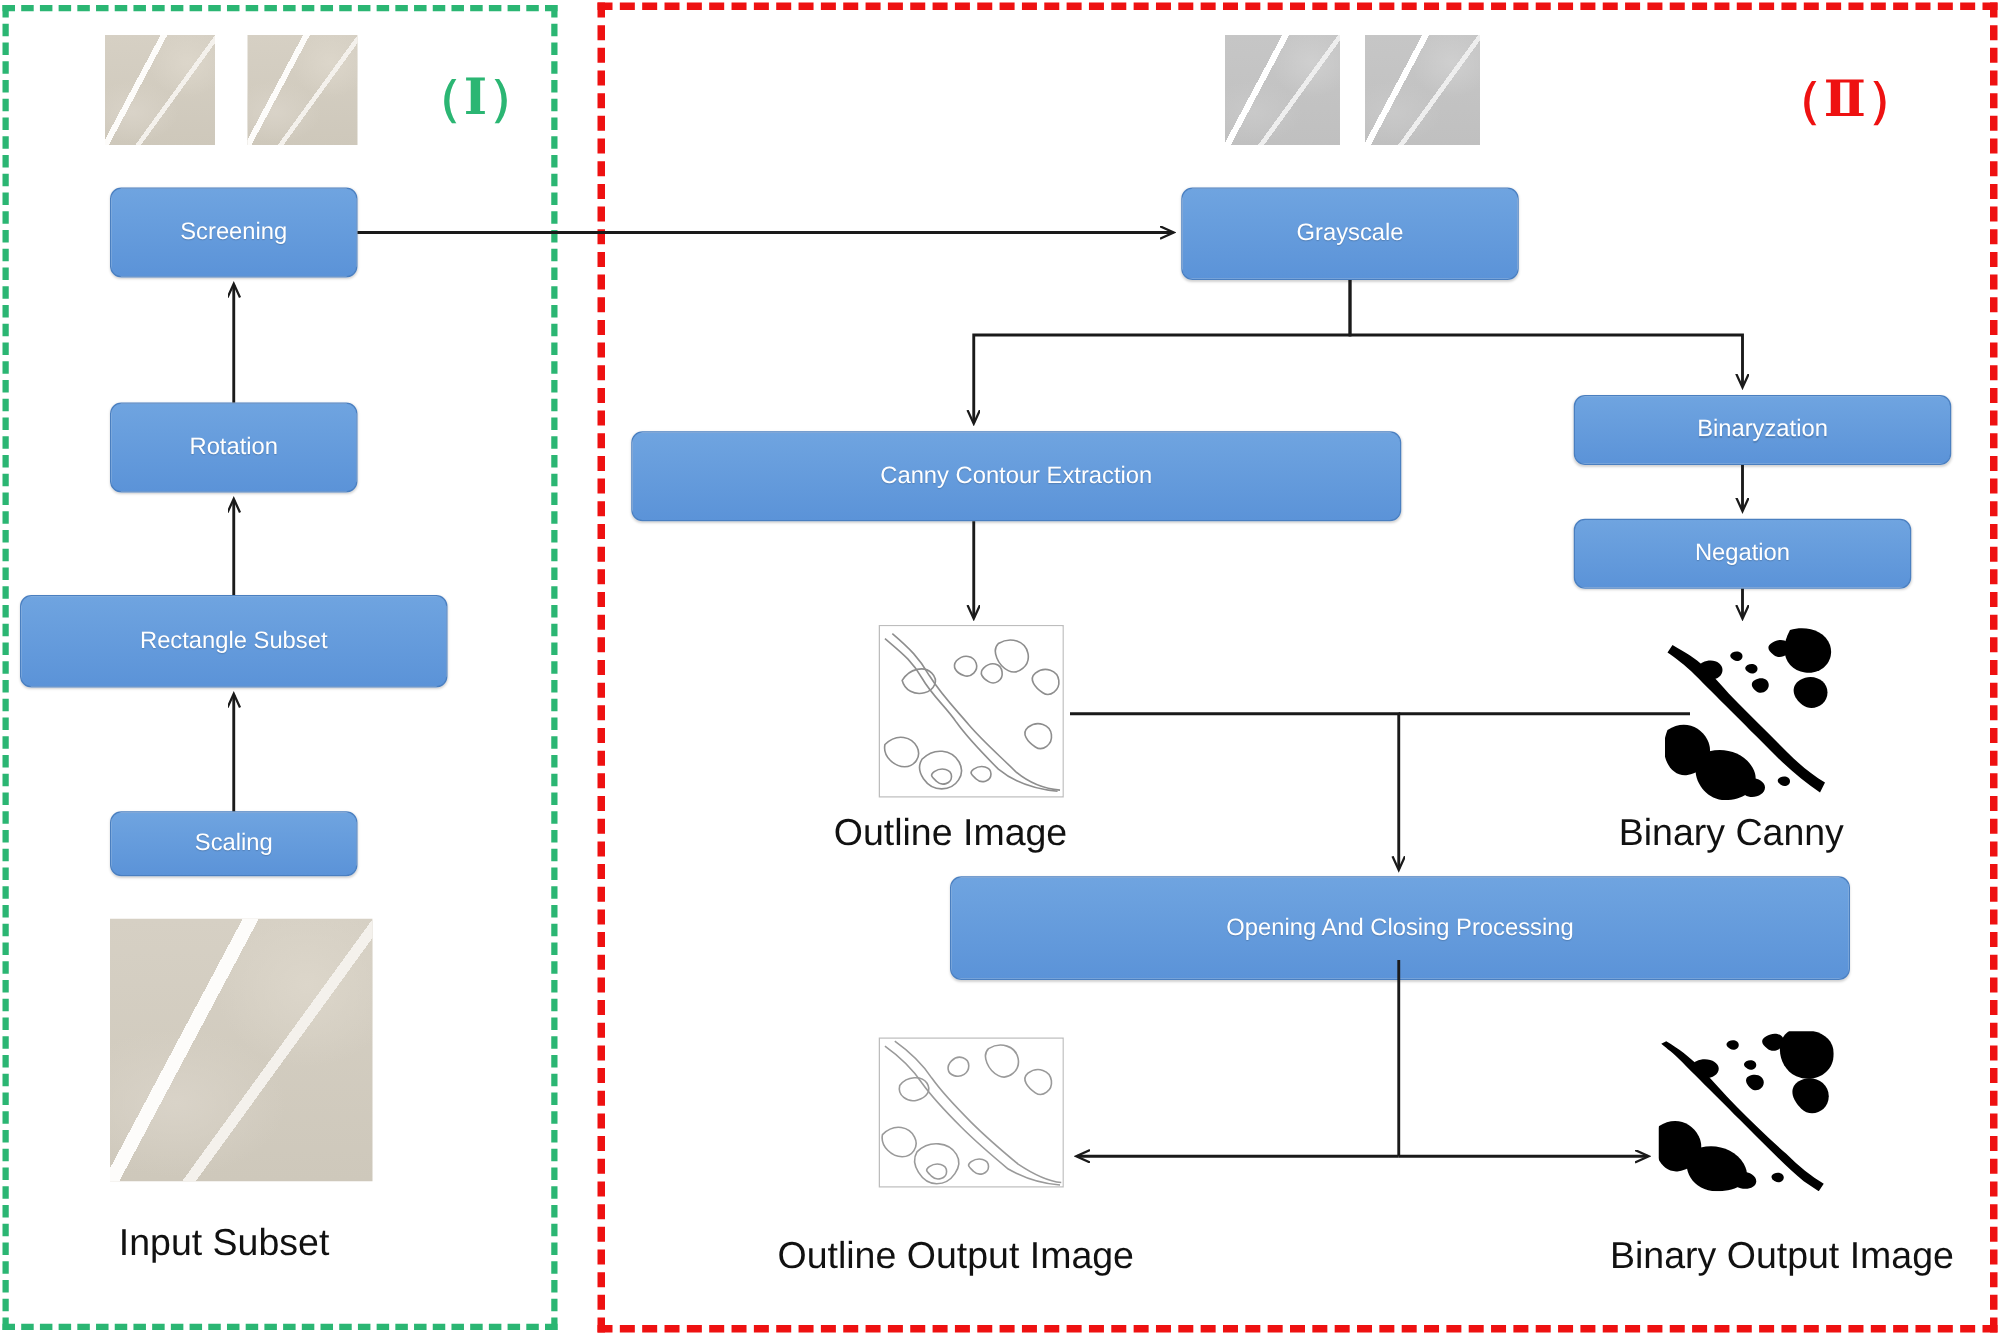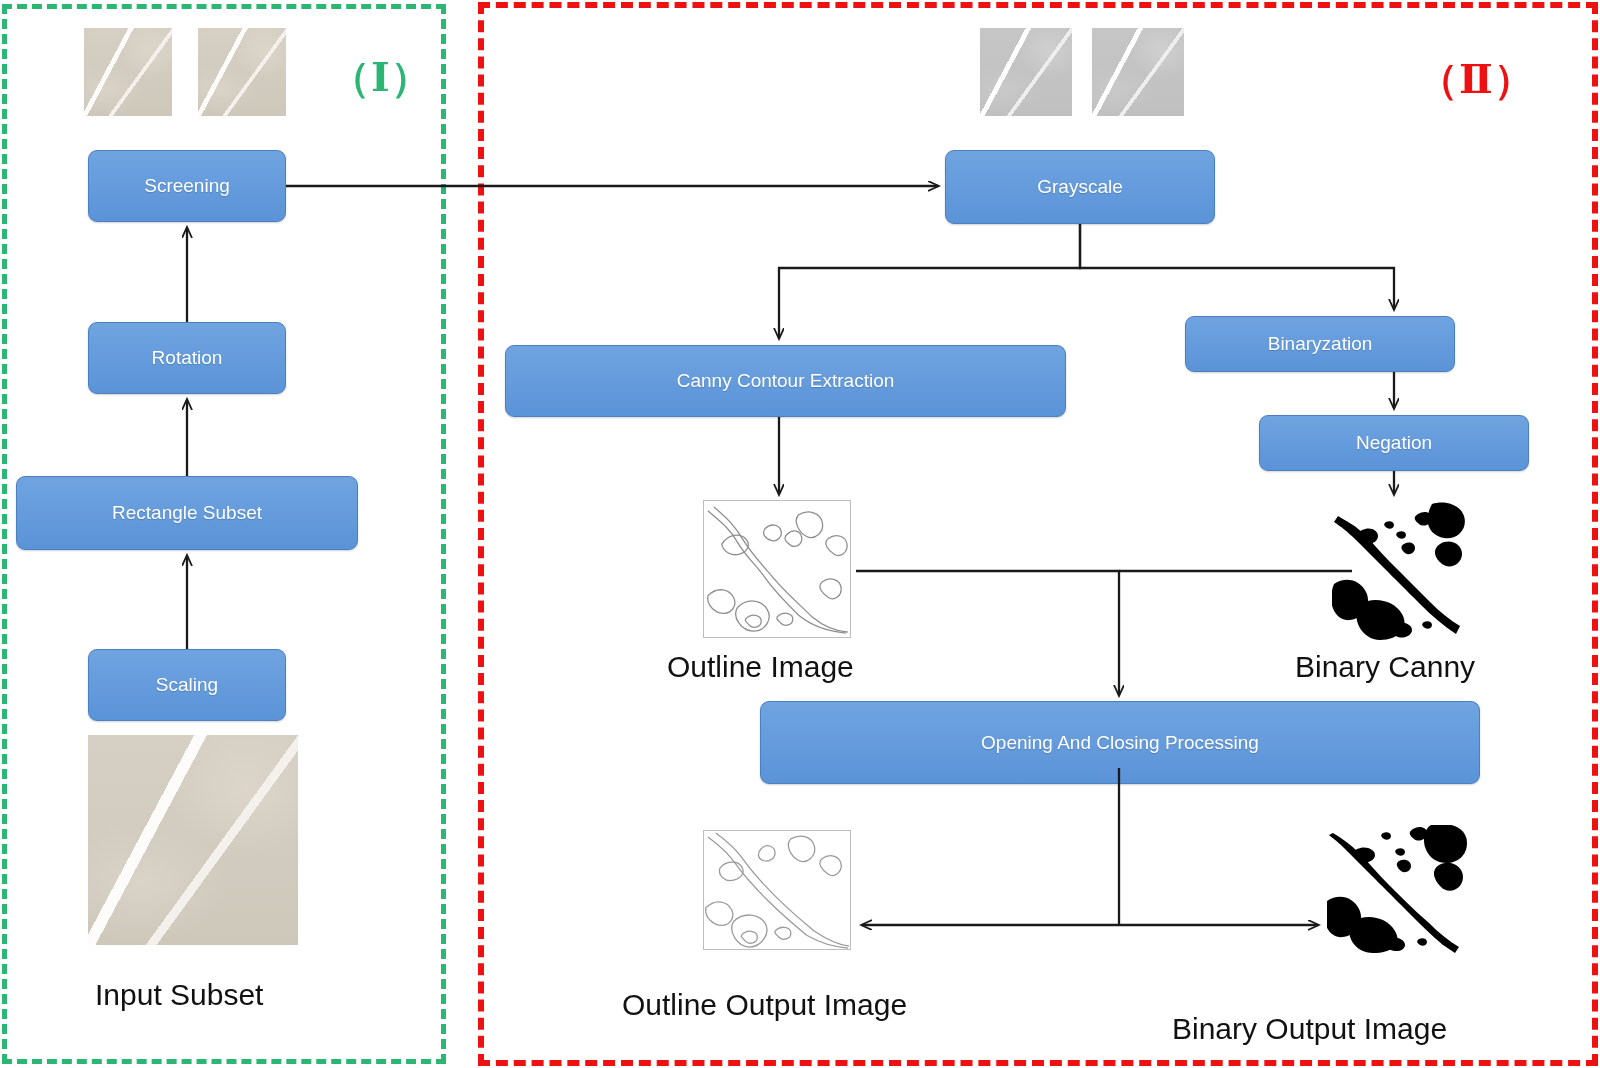--- a/index.html
+++ b/index.html
@@ -24,24 +24,24 @@
        background:linear-gradient(#6fa4e0,#5b93d8);
        border:1px solid #4a7fc0;border-radius:9px;
        color:#ffffff;display:flex;align-items:center;justify-content:center;
        text-align:center;font-size:19px;font-weight:400;
        text-shadow:0 1px 1px rgba(0,0,0,.18);
        box-shadow:0 1px 2px rgba(0,0,0,.18);}
 
   #box-screening      {left:88px; top:150px; width:198px;height:72px;}
   #box-rotation       {left:88px; top:322px; width:198px;height:72px;}
   #box-rectangle      {left:16px; top:476px; width:342px;height:74px;}
-  #box-scaling        {left:88px; top:649px; width:198px;height:72px;}
+  #box-scaling        {left:88px; top:649px; width:198px;height:52px;}
   #box-grayscale      {left:945px;top:150px; width:270px;height:74px;}
-  #box-canny          {left:505px;top:345px; width:561px;height:72px;}
-  #box-binaryzation   {left:1185px;top:316px;width:270px;height:56px;}
+  #box-canny          {left:505px;top:345px; width:616px;height:72px;}
+  #box-binaryzation   {left:1259px;top:316px;width:302px;height:56px;}
   #box-negation       {left:1259px;top:415px;width:270px;height:56px;}
   #box-opening        {left:760px;top:701px;width:720px;height:83px;}
 
   
   .thumb{position:absolute;box-sizing:border-box;background:#ffffff;}
   .marble{background-image:
       linear-gradient(118deg,transparent 0 33%,#fdfcfa 33% 37%,transparent 37% 100%),
       linear-gradient(126deg,transparent 0 58%,#f4f1ec 58% 61%,transparent 61% 100%),
       radial-gradient(ellipse 60% 40% at 25% 70%,#d9d3c8 0%,transparent 70%),
       radial-gradient(ellipse 50% 45% at 75% 25%,#dcd6ca 0%,transparent 70%),
@@ -65,21 +65,21 @@
   #thumb-binary2 {left:1327px;top:825px;width:140px;height:128px;}
 
   .thumb svg{display:block;width:100%;height:100%;}
 
   
   .caption{position:absolute;font-size:30px;color:#111111;white-space:nowrap;}
   #cap-input   {left:95px; top:978px;}
   #cap-outline {left:667px;top:650px;}
   #cap-binary  {left:1295px;top:650px;}
   #cap-outline2{left:622px;top:988px;text-align:center;}
-  #cap-binary2 {left:1172px;top:988px;margin-top:24px;}
+  #cap-binary2 {left:1288px;top:988px;}
 
   
   #wires{position:absolute;left:0;top:0;width:1600px;height:1068px;
          pointer-events:none;}
 </style>
 </head>
 <body>
 
 <div class="panel" id="panel-1"></div>
 <div class="panel-label" id="label-1">（Ⅰ）</div>

